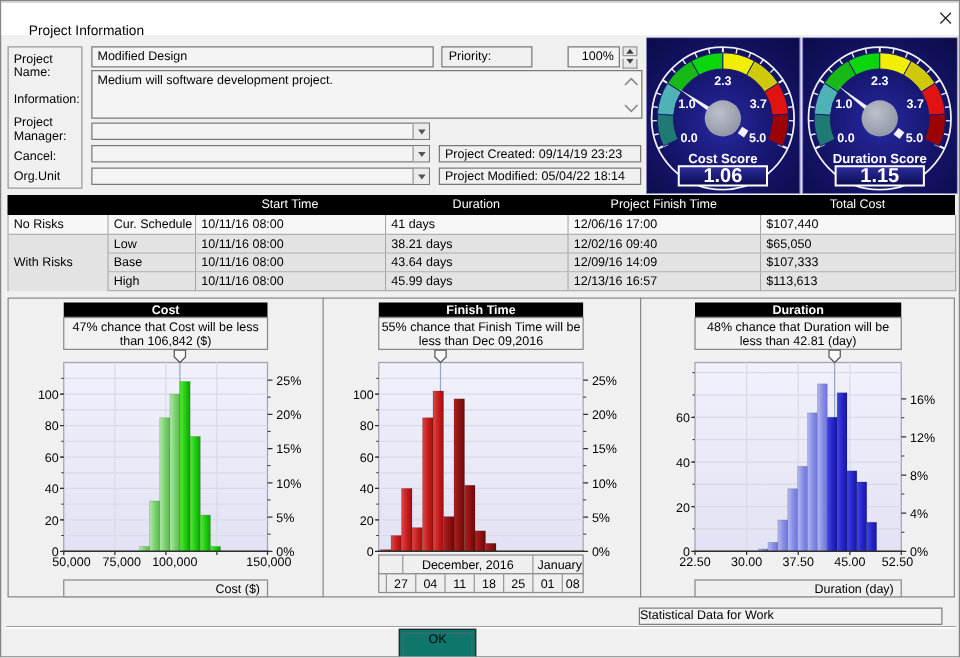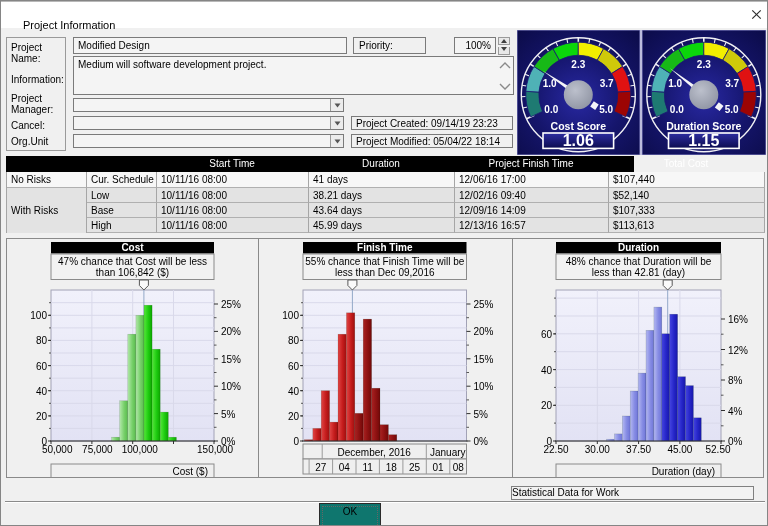--- a/index.html
+++ b/index.html
@@ -157,39 +157,39 @@
 <text x="215.2" y="56.7" text-anchor="middle" font-size="10" font-weight="bold" fill="#fff">3.7</text>
 <text x="214.6" y="83.3" text-anchor="middle" font-size="10" font-weight="bold" fill="#fff">5.0</text>
 <polygon points="152.9,38.2 185.3,66.6 188.3,62.8" fill="#f4f4f8"></polygon>
 <polygon points="201.8,72.3 206.5,76 202.6,81.1 197.8,77.4" fill="#f4f4f8"></polygon>
 <circle cx="186.8" cy="64.7" r="14.5" fill="url(#hub)"></circle>
 <text x="186.8" y="100.2" text-anchor="middle" font-size="10.5" font-weight="bold" fill="#fff">Duration Score</text>
 <rect x="151.5" y="103" width="70.6" height="15.4" fill="url(#vbox)" stroke="#fff" stroke-width="1.6"></rect>
 <text x="186.8" y="115.9" text-anchor="middle" font-size="16" font-weight="bold" fill="#fff">1.15</text>
 </svg>
 
-  <div class="abs" style="left:5px;top:155px;width:628px;height:16px;background:#000;color:#fff;line-height:15px;text-align:center;">
+  <div class="abs" style="left:5px;top:155px;width:758px;height:16px;background:#000;color:#fff;line-height:15px;text-align:center;">
       <span style="position:absolute;left:226px;top:0;transform:translateX(-50%);">Start Time</span>
       <span style="position:absolute;left:375px;top:0;transform:translateX(-50%);">Duration</span>
       <span style="position:absolute;left:525px;top:0;transform:translateX(-50%);">Project Finish Time</span>
       <span style="position:absolute;left:680px;top:0;transform:translateX(-50%);">Total Cost</span>
     </div>
   <div class="abs" style="left:5px;top:171px;width:758px;height:61px;border-left:1px solid #a6a6a6;">
 <div style="position:absolute;left:0px;top:0px;width:80px;height:16px;background:#f7f7f7;border-right:1px solid #a6a6a6;border-bottom:1px solid #b0b0b0;box-sizing:border-box;padding-left:4px;line-height:16px;overflow:hidden">No Risks</div>
 <div style="position:absolute;left:0;top:16px;width:80px;height:45px;background:#e3e3e3;border-right:1px solid #a6a6a6;box-sizing:border-box;padding-left:4px;line-height:45px">With Risks</div>
 <div style="position:absolute;left:80px;top:0px;width:70px;height:16px;background:#f7f7f7;border-right:1px solid #a6a6a6;border-bottom:1px solid #b0b0b0;box-sizing:border-box;padding-left:4px;line-height:16px;overflow:hidden">Cur. Schedule</div>
 <div style="position:absolute;left:150px;top:0px;width:152px;height:16px;background:#f7f7f7;border-right:1px solid #a6a6a6;border-bottom:1px solid #b0b0b0;box-sizing:border-box;padding-left:4px;line-height:16px;overflow:hidden">10/11/16 08:00</div>
 <div style="position:absolute;left:302px;top:0px;width:146px;height:16px;background:#f7f7f7;border-right:1px solid #a6a6a6;border-bottom:1px solid #b0b0b0;box-sizing:border-box;padding-left:4px;line-height:16px;overflow:hidden">41 days</div>
 <div style="position:absolute;left:448px;top:0px;width:154px;height:16px;background:#f7f7f7;border-right:1px solid #a6a6a6;border-bottom:1px solid #b0b0b0;box-sizing:border-box;padding-left:4px;line-height:16px;overflow:hidden">12/06/16 17:00</div>
 <div style="position:absolute;left:602px;top:0px;width:156px;height:16px;background:#f7f7f7;border-right:1px solid #a6a6a6;border-bottom:1px solid #b0b0b0;box-sizing:border-box;padding-left:4px;line-height:16px;overflow:hidden">$107,440</div>
 <div style="position:absolute;left:80px;top:16px;width:70px;height:15px;background:#e3e3e3;border-right:1px solid #a6a6a6;border-bottom:1px solid #b0b0b0;box-sizing:border-box;padding-left:4px;line-height:15px;overflow:hidden">Low</div>
 <div style="position:absolute;left:150px;top:16px;width:152px;height:15px;background:#e3e3e3;border-right:1px solid #a6a6a6;border-bottom:1px solid #b0b0b0;box-sizing:border-box;padding-left:4px;line-height:15px;overflow:hidden">10/11/16 08:00</div>
 <div style="position:absolute;left:302px;top:16px;width:146px;height:15px;background:#e3e3e3;border-right:1px solid #a6a6a6;border-bottom:1px solid #b0b0b0;box-sizing:border-box;padding-left:4px;line-height:15px;overflow:hidden">38.21 days</div>
 <div style="position:absolute;left:448px;top:16px;width:154px;height:15px;background:#e3e3e3;border-right:1px solid #a6a6a6;border-bottom:1px solid #b0b0b0;box-sizing:border-box;padding-left:4px;line-height:15px;overflow:hidden">12/02/16 09:40</div>
-<div style="position:absolute;left:602px;top:16px;width:156px;height:15px;background:#e3e3e3;border-right:1px solid #a6a6a6;border-bottom:1px solid #b0b0b0;box-sizing:border-box;padding-left:4px;line-height:15px;overflow:hidden">$52,140</div>
+<div style="position:absolute;left:602px;top:16px;width:156px;height:15px;background:#e3e3e3;border-right:1px solid #a6a6a6;border-bottom:1px solid #b0b0b0;box-sizing:border-box;padding-left:4px;line-height:15px;overflow:hidden">$65,050</div>
 <div style="position:absolute;left:80px;top:31px;width:70px;height:15px;background:#e3e3e3;border-right:1px solid #a6a6a6;border-bottom:1px solid #b0b0b0;box-sizing:border-box;padding-left:4px;line-height:15px;overflow:hidden">Base</div>
 <div style="position:absolute;left:150px;top:31px;width:152px;height:15px;background:#e3e3e3;border-right:1px solid #a6a6a6;border-bottom:1px solid #b0b0b0;box-sizing:border-box;padding-left:4px;line-height:15px;overflow:hidden">10/11/16 08:00</div>
 <div style="position:absolute;left:302px;top:31px;width:146px;height:15px;background:#e3e3e3;border-right:1px solid #a6a6a6;border-bottom:1px solid #b0b0b0;box-sizing:border-box;padding-left:4px;line-height:15px;overflow:hidden">43.64 days</div>
 <div style="position:absolute;left:448px;top:31px;width:154px;height:15px;background:#e3e3e3;border-right:1px solid #a6a6a6;border-bottom:1px solid #b0b0b0;box-sizing:border-box;padding-left:4px;line-height:15px;overflow:hidden">12/09/16 14:09</div>
 <div style="position:absolute;left:602px;top:31px;width:156px;height:15px;background:#e3e3e3;border-right:1px solid #a6a6a6;border-bottom:1px solid #b0b0b0;box-sizing:border-box;padding-left:4px;line-height:15px;overflow:hidden">$107,333</div>
 <div style="position:absolute;left:80px;top:46px;width:70px;height:15px;background:#e3e3e3;border-right:1px solid #a6a6a6;border-bottom:1px solid #b0b0b0;box-sizing:border-box;padding-left:4px;line-height:15px;overflow:hidden">High</div>
 <div style="position:absolute;left:150px;top:46px;width:152px;height:15px;background:#e3e3e3;border-right:1px solid #a6a6a6;border-bottom:1px solid #b0b0b0;box-sizing:border-box;padding-left:4px;line-height:15px;overflow:hidden">10/11/16 08:00</div>
 <div style="position:absolute;left:302px;top:46px;width:146px;height:15px;background:#e3e3e3;border-right:1px solid #a6a6a6;border-bottom:1px solid #b0b0b0;box-sizing:border-box;padding-left:4px;line-height:15px;overflow:hidden">45.99 days</div>
 <div style="position:absolute;left:448px;top:46px;width:154px;height:15px;background:#e3e3e3;border-right:1px solid #a6a6a6;border-bottom:1px solid #b0b0b0;box-sizing:border-box;padding-left:4px;line-height:15px;overflow:hidden">12/13/16 16:57</div>
 <div style="position:absolute;left:602px;top:46px;width:156px;height:15px;background:#e3e3e3;border-right:1px solid #a6a6a6;border-bottom:1px solid #b0b0b0;box-sizing:border-box;padding-left:4px;line-height:15px;overflow:hidden">$113,613</div>

